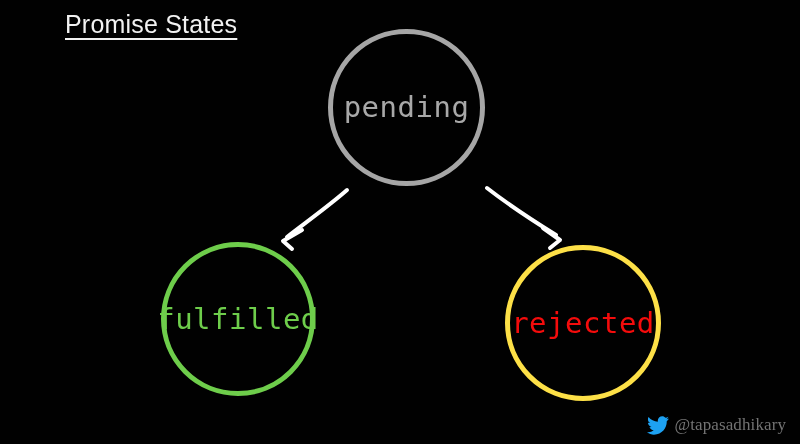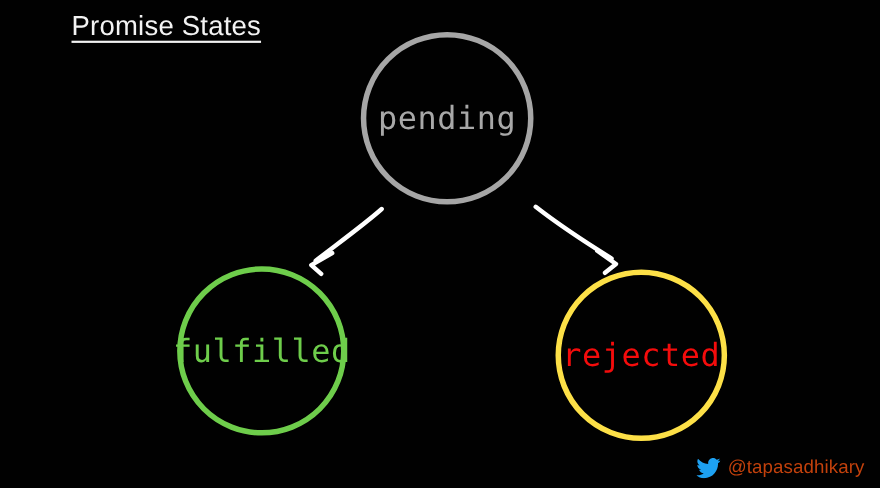--- a/index.html
+++ b/index.html
@@ -97,23 +97,23 @@
   .handle {
     position: absolute;
     right: 14px;
     bottom: 9px;
     display: flex;
     align-items: center;
     gap: 6px;
   }
   .handle .bird { display: block; }
   .handle .handle-text {
-    font-family: Liberation Sans, sans-serif;
+    font-family: Liberation Serif, serif;
     font-size: 17px;
-    color: #c2410c;
+    color: #737373;
     letter-spacing: 0.1px;
     white-space: nowrap;
   }
 </style>
 </head>
 <body>
 
 <div class="slide">
 
   <div class="title">Promise States</div>

